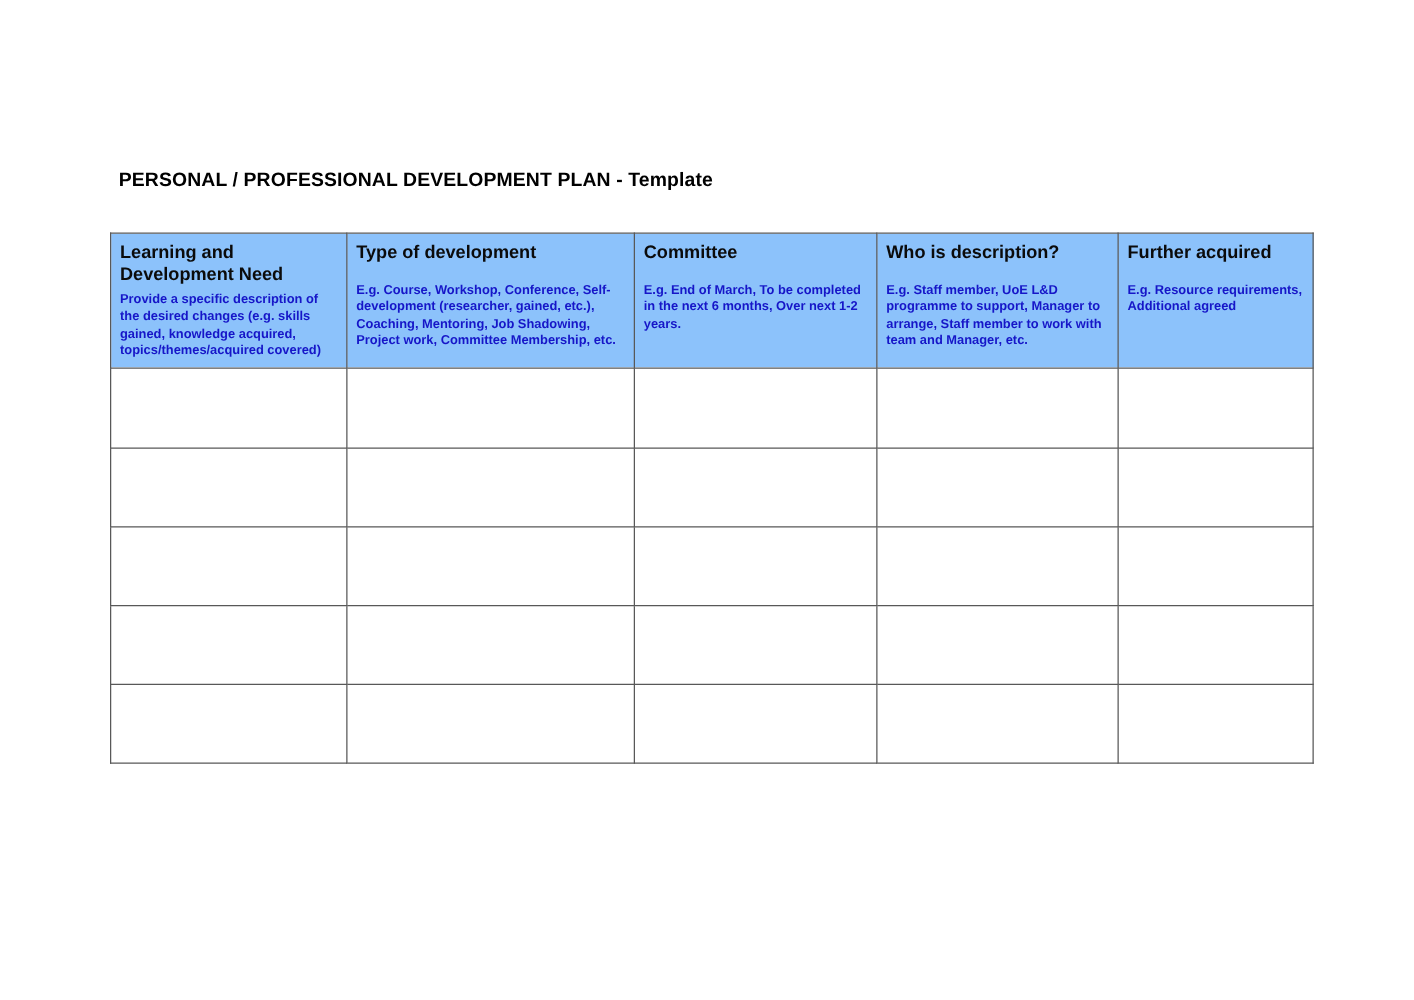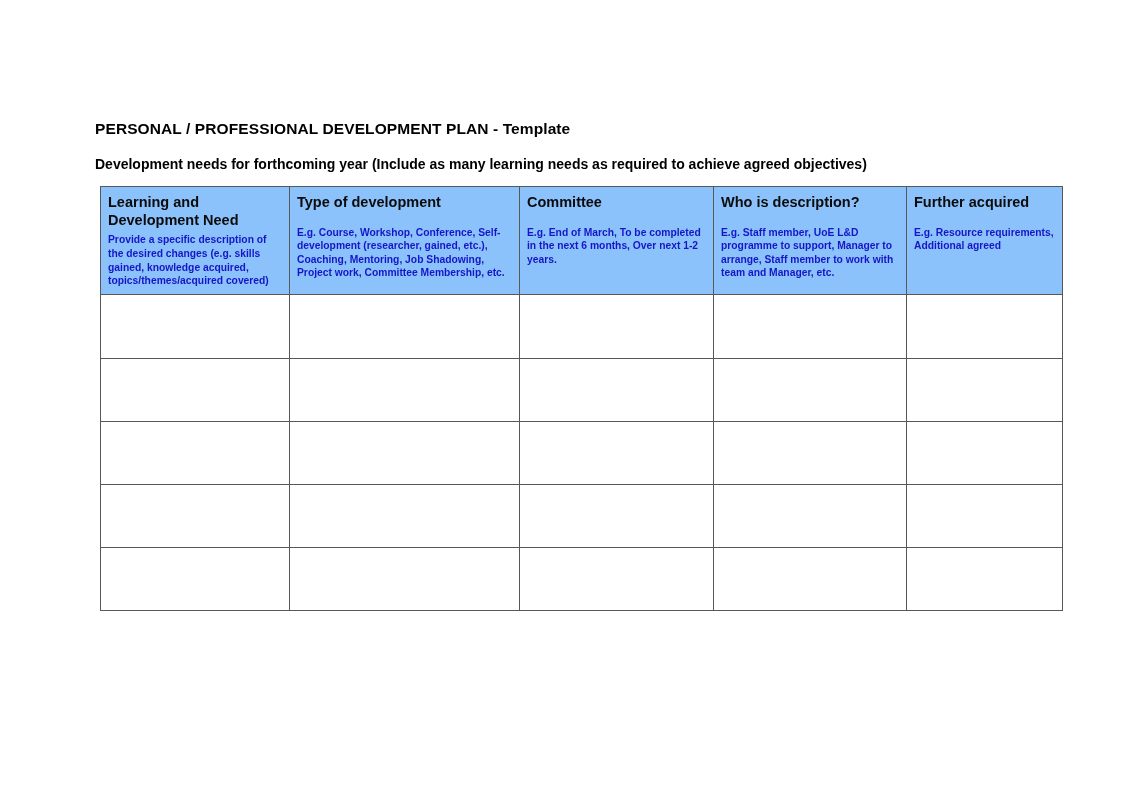--- a/index.html
+++ b/index.html
@@ -21,21 +21,21 @@
     top: 0;
     width: 1131px;
     height: 800px;
     background: #ffffff;
   }
 
   
   .doc-title {
     position: absolute;
     left: 95px;
-    top: 120px;
+    top: 136px;
     font-size: 15.5px;
     font-weight: bold;
     color: #000000;
     letter-spacing: 0.1px;
     white-space: nowrap;
   }
   .doc-subtitle {
     position: absolute;
     left: 95px;
     top: 156px;
@@ -47,21 +47,20 @@
   }
 
   
   .plan-table {
     position: absolute;
     left: 88px;
     top: 186px;
     width: 962px;
     border-collapse: collapse;
     table-layout: fixed;
-    margin-left: 12px;
   }
   .plan-table col.c1 { width: 189px; }
   .plan-table col.c2 { width: 230px; }
   .plan-table col.c3 { width: 194px; }
   .plan-table col.c4 { width: 193px; }
   .plan-table col.c5 { width: 156px; }
 
   .plan-table th,
   .plan-table td {
     border: 1.6px solid #585858;
@@ -104,21 +103,20 @@
   }
   .plan-table tbody tr:first-child td { height: 63px; }
 </style>
 </head>
 <body>
 
 <div id="page">
 
   <div class="doc-title">PERSONAL / PROFESSIONAL DEVELOPMENT PLAN - Template</div>
 
-  <div class="doc-subtitle">Development needs for forthcoming year  (Include as many learning needs as required to achieve agreed objectives)</div>
 
   <table class="plan-table">
     <colgroup>
       <col class="c1">
         <col class="c2">
         <col class="c3">
         <col class="c4">
         <col class="c5">
     </colgroup>
     <thead>

